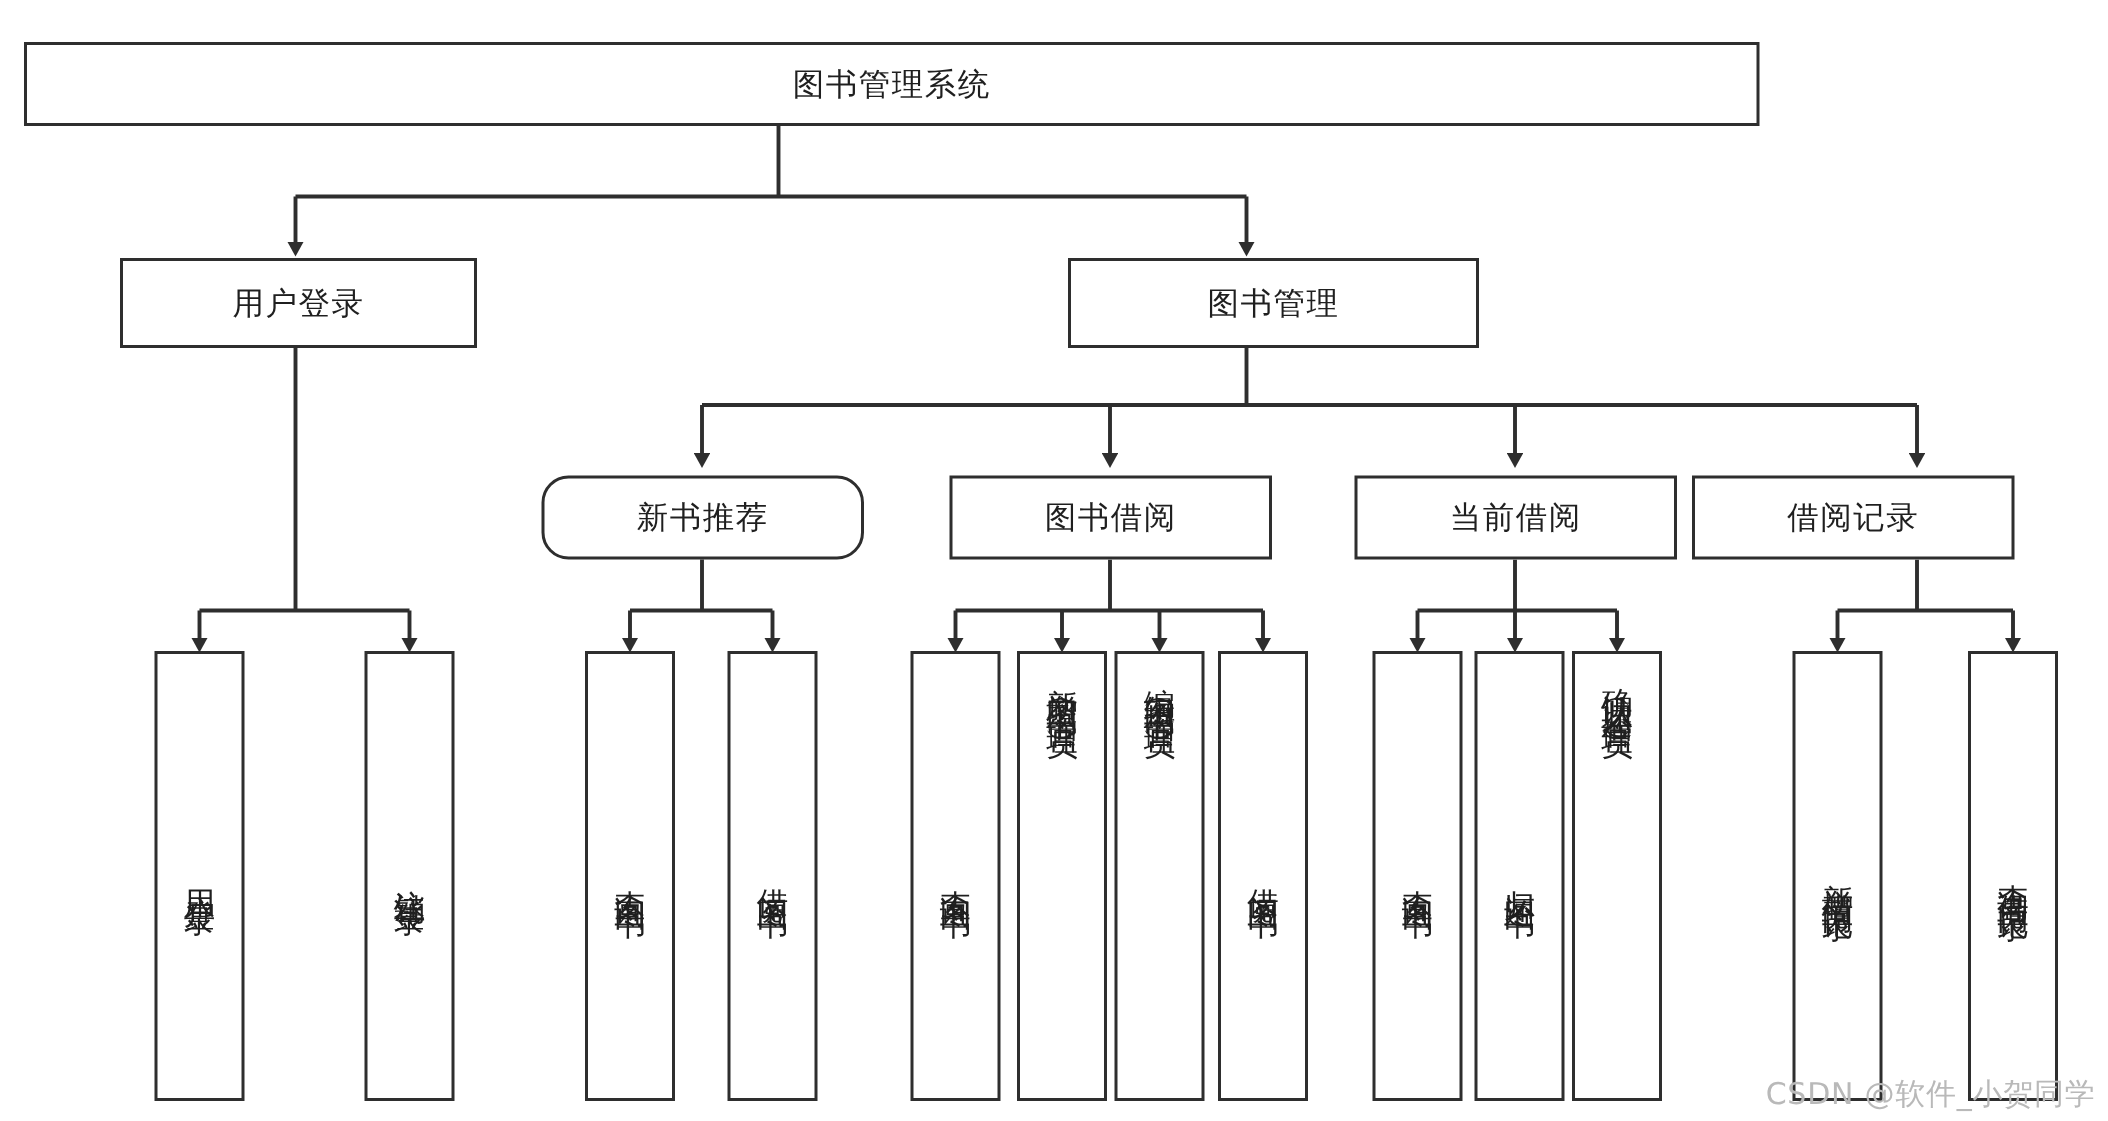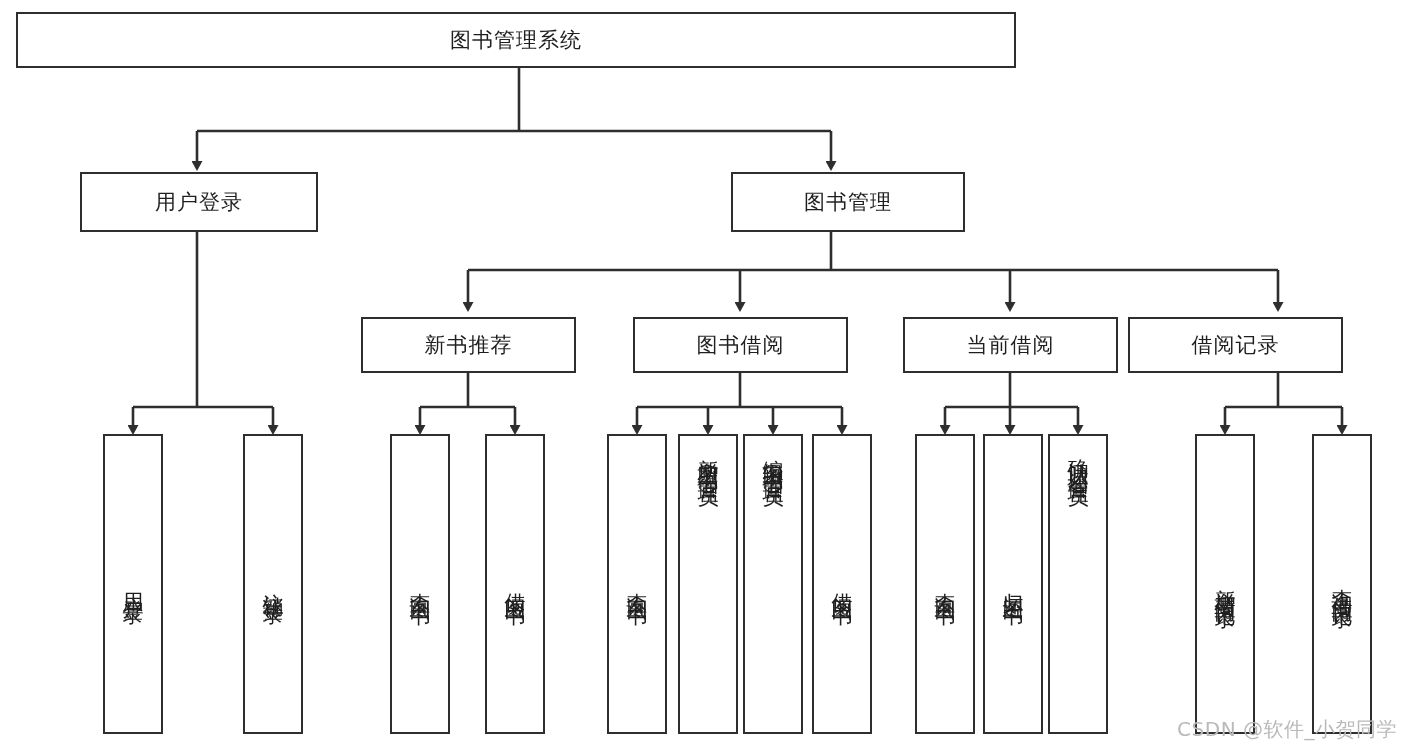--- a/index.html
+++ b/index.html
@@ -118,32 +118,32 @@
       <path d="M1010,407 L1010,426" marker-end="url(#arrow)"></path>
       <path d="M1078,407 L1078,426" marker-end="url(#arrow)"></path>
 
       <path d="M1278,373 L1278,407"></path>
       <path d="M1225,407 L1342,407"></path>
       <path d="M1225,407 L1225,426" marker-end="url(#arrow)"></path>
       <path d="M1342,407 L1342,426" marker-end="url(#arrow)"></path>
     </g>
   </svg>
 
-  <div class="node horiz" style="left:16px; top:12px; width:1000px; height:56px;">
+  <div class="node horiz" style="left:16px; top:28px; width:1157px; height:56px;">
     <span>图书管理系统</span>
   </div>
 
   <div class="node horiz" style="left:80px; top:172px; width:238px; height:60px;">
     <span>用户登录</span>
   </div>
-  <div class="node horiz" style="left:712px; top:172px; width:234px; height:60px;margin-left:19px;">
+  <div class="node horiz" style="left:712px; top:172px; width:274px; height:60px;">
     <span>图书管理</span>
   </div>
 
-  <div class="node horiz" style="left:361px; top:317px; width:215px; height:56px;">
+  <div class="node horiz" style="left:361px; top:317px; width:215px; height:56px;border-radius:18px;">
     <span>新书推荐</span>
   </div>
   <div class="node horiz" style="left:903px; top:317px; width:215px; height:56px;">
     <span>当前借阅</span>
   </div>
   <div class="node horiz" style="left:633px; top:317px; width:215px; height:56px;">
     <span>图书借阅</span>
   </div>
   <div class="node horiz" style="left:1128px; top:317px; width:215px; height:56px;">
     <span>借阅记录</span>

